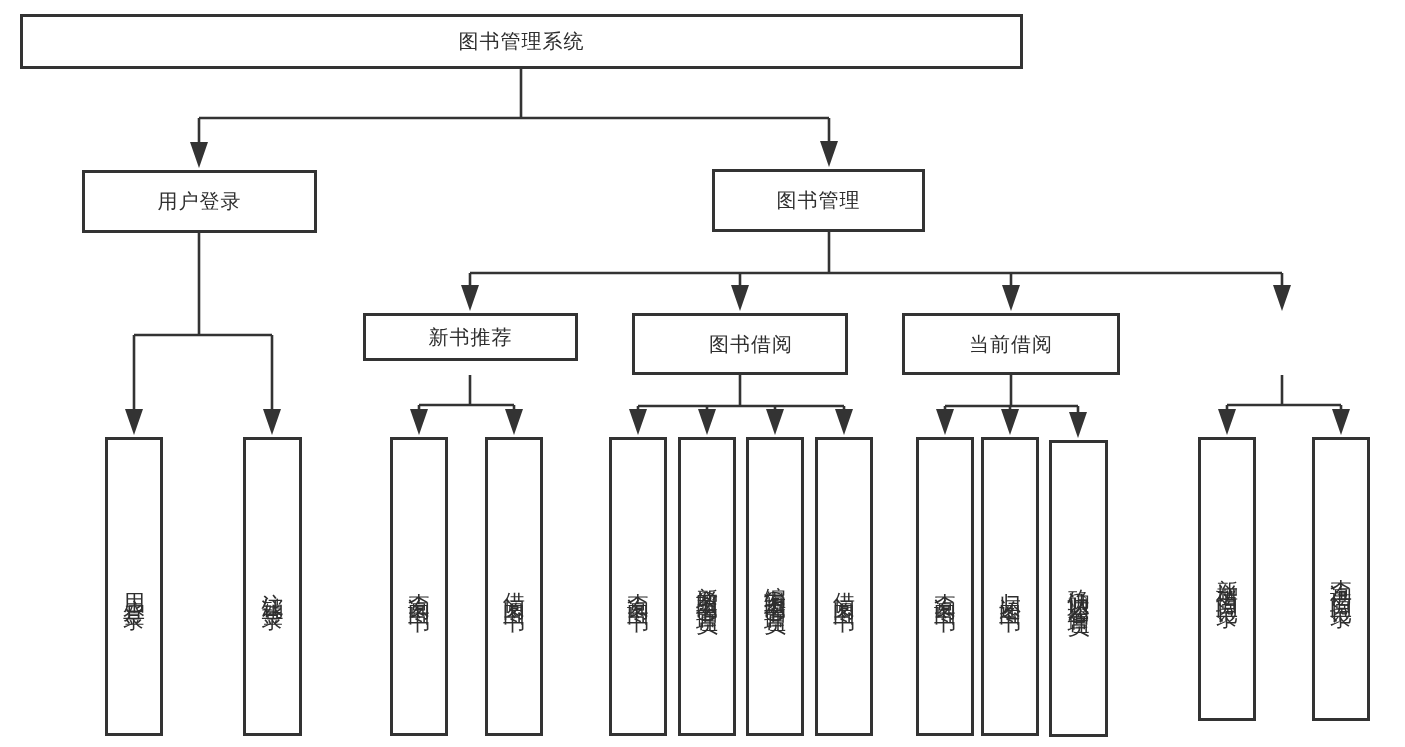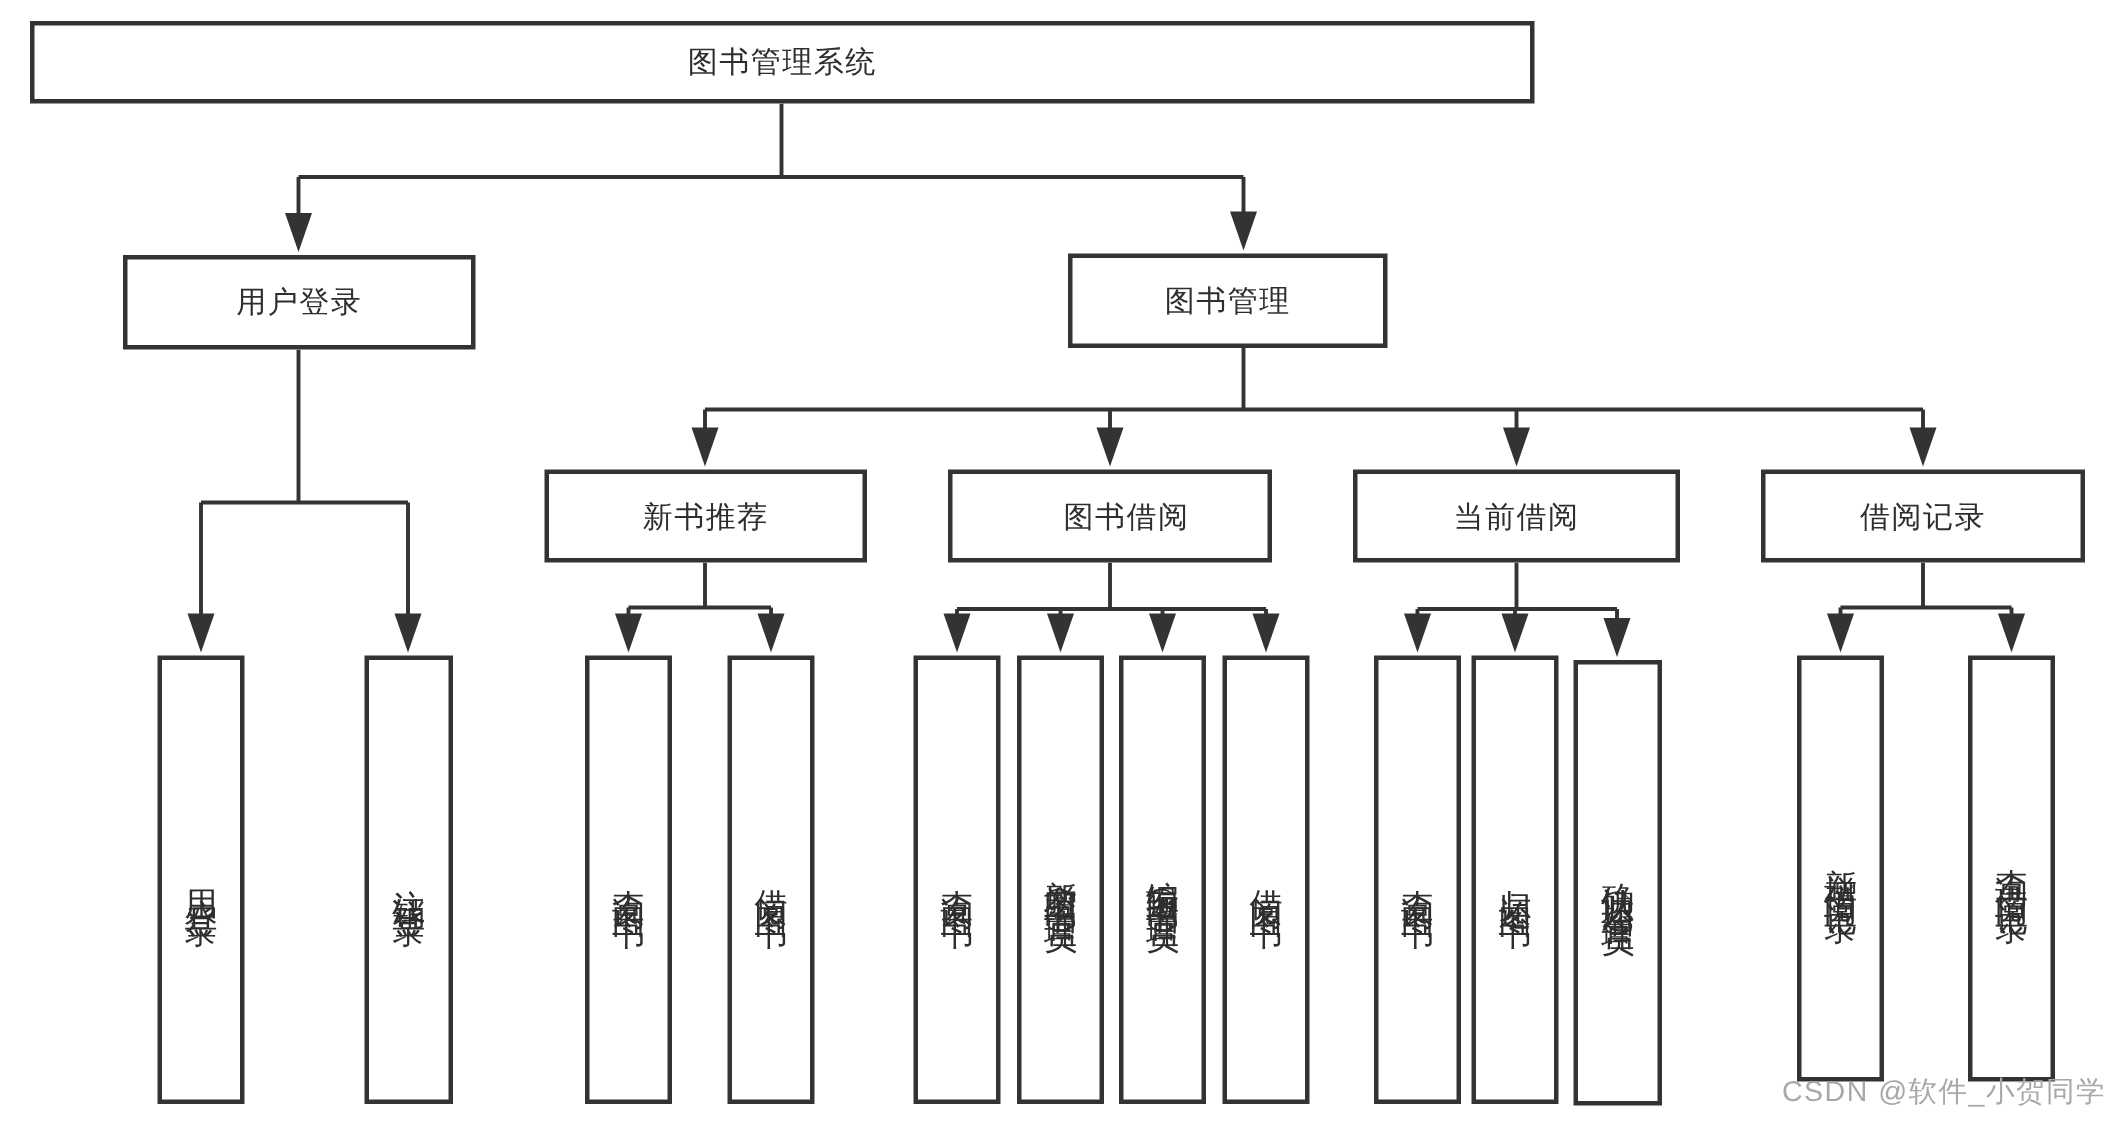--- a/index.html
+++ b/index.html
@@ -121,31 +121,28 @@
     <span class="root-label">图书管理系统</span>
   </div>
 
   <div class="node" style="left:82px;top:170px;width:235px;height:63px;">
     <span>用户登录</span>
   </div>
   <div class="node" style="left:712px;top:169px;width:213px;height:63px;">
     <span>图书管理</span>
   </div>
 
-  <div class="node" style="left:363px;top:313px;width:215px;height:62px;">
+  <div class="node" style="left:363px;top:313px;width:215px;height:48px;">
     <span>新书推荐</span>
   </div>
   <div class="node" style="left:632px;top:313px;width:216px;height:62px;padding-left:22px;">
     <span>图书借阅</span>
   </div>
   <div class="node" style="left:902px;top:313px;width:218px;height:62px;">
     <span>当前借阅</span>
-  </div>
-  <div class="node" style="left:1174px;top:313px;width:216px;height:62px;">
-    <span>借阅记录</span>
   </div>
 
   <div class="vnode" style="left:105px;top:437px;width:58px;height:299px;">
     <span class="vtext">用户登录</span>
   </div>
   <div class="vnode" style="left:243px;top:437px;width:59px;height:299px;">
     <span class="vtext">注销登录</span>
   </div>
 
   <div class="vnode" style="left:390px;top:437px;width:58px;height:299px;">
@@ -178,15 +175,14 @@
     <span class="vtext" style="letter-spacing:4px;">确认归还（管理员）</span>
   </div>
 
   <div class="vnode" style="left:1198px;top:437px;width:58px;height:284px;">
     <span class="vtext">新增借阅记录</span>
   </div>
   <div class="vnode" style="left:1312px;top:437px;width:58px;height:284px;">
     <span class="vtext">查询借阅记录</span>
   </div>
 
-  <div class="watermark">CSDN @软件_小贺同学</div>
 
 </div>
 
 </body></html>

